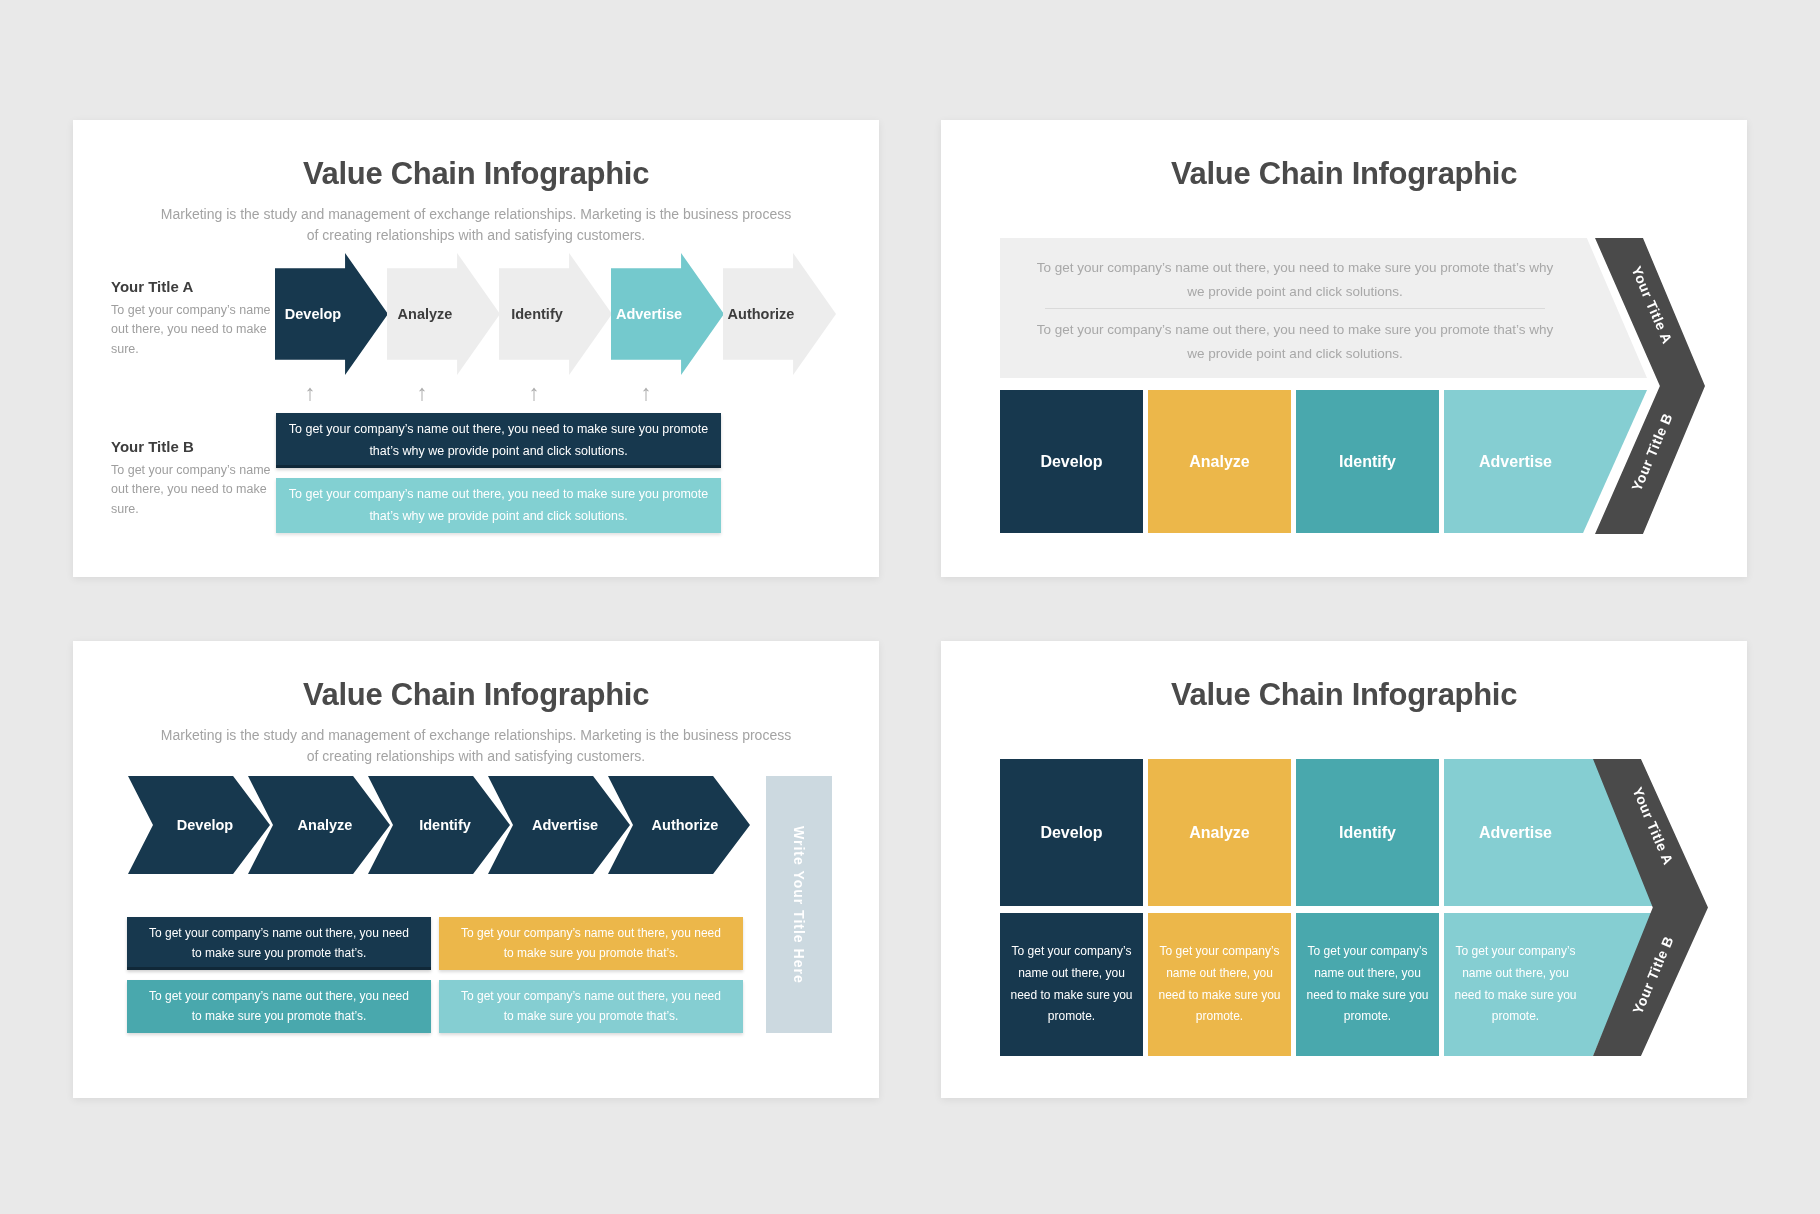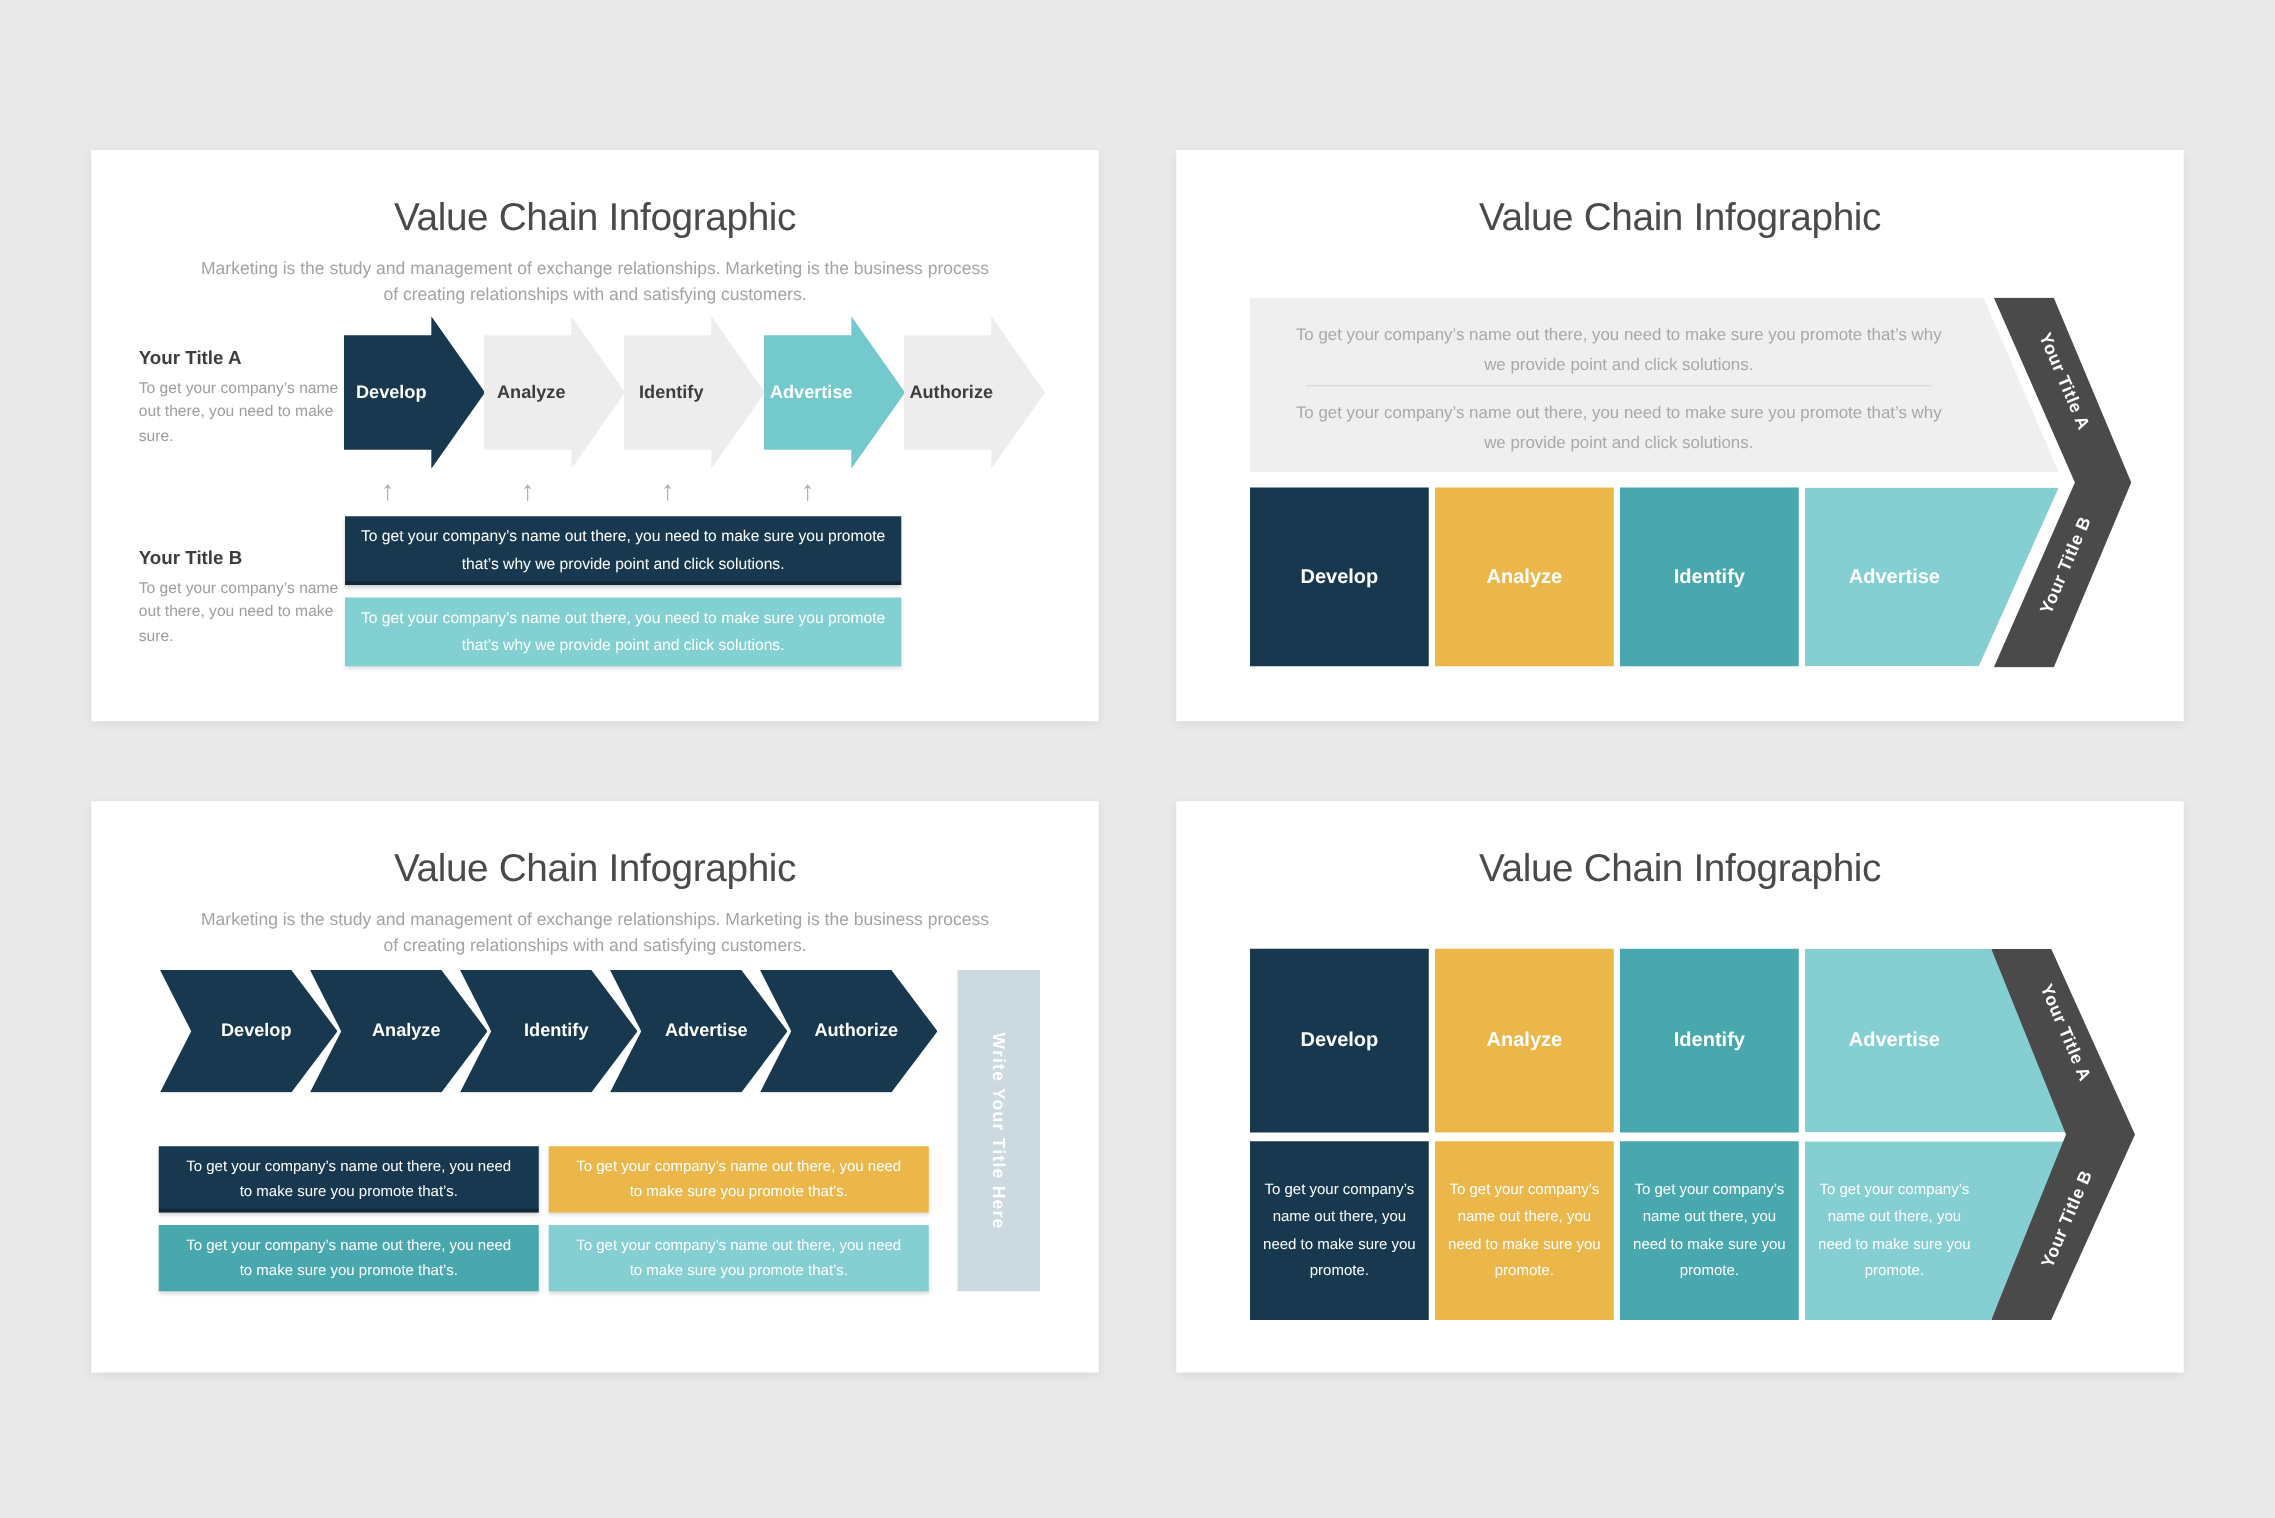--- a/index.html
+++ b/index.html
@@ -17,21 +17,21 @@
     box-shadow:0 2px 8px rgba(0,0,0,0.07);
   }
   #slide1 { left:73px;  top:120px; }
   #slide2 { left:941px; top:120px; }
   #slide3 { left:73px;  top:641px; }
   #slide4 { left:941px; top:641px; }
 
   .title {
     position:absolute; left:0; top:36px; width:100%;
     text-align:center;
-    font-size:31px; font-weight:normal; color:#4a4a4a;
+    font-size:31px; font-weight:bold; color:#4a4a4a;
     letter-spacing:-0.3px;
   }
   .subtitle {
     position:absolute; left:83px; top:84px; width:640px;
     text-align:center;
     font-size:14px; color:#a3a3a3; line-height:1.5;
   }
 
   
   .side-block { position:absolute; left:38px; width:168px; }

